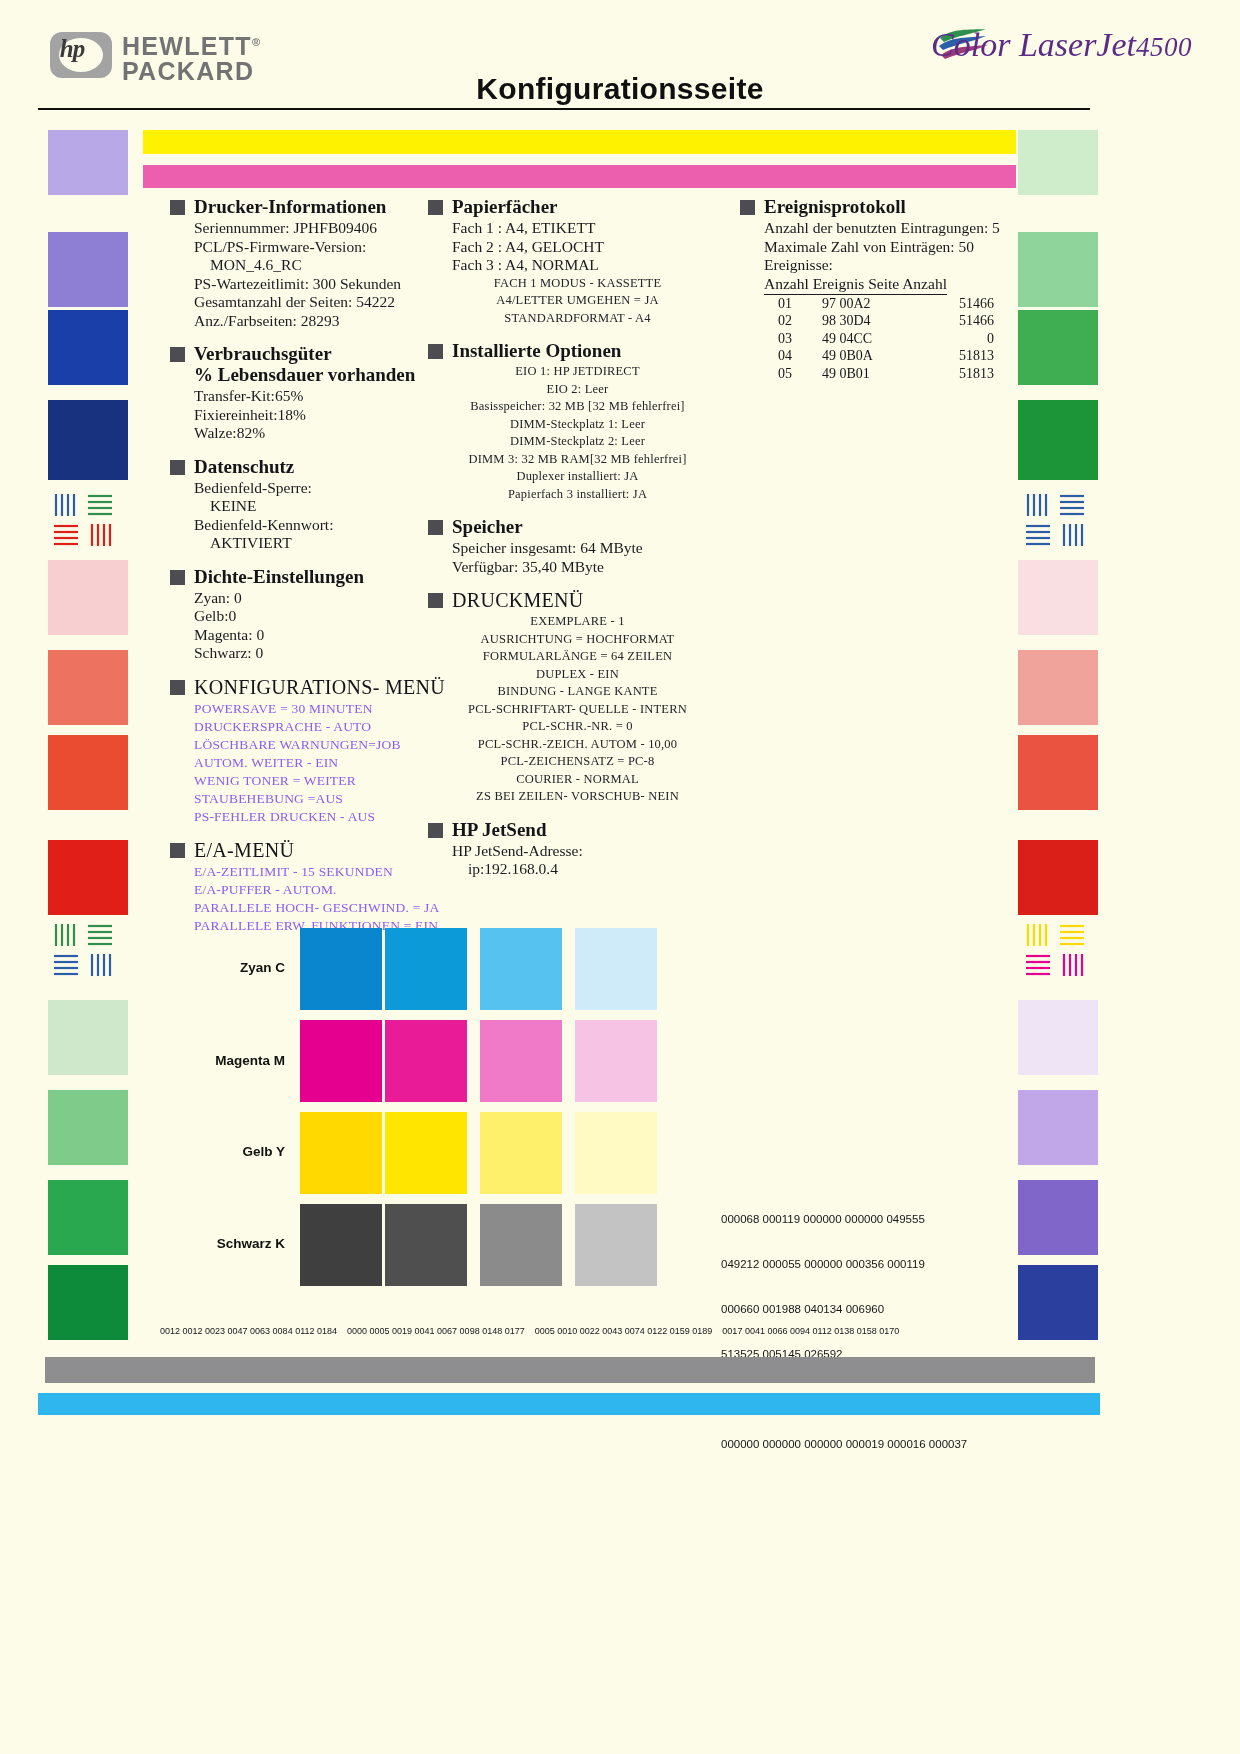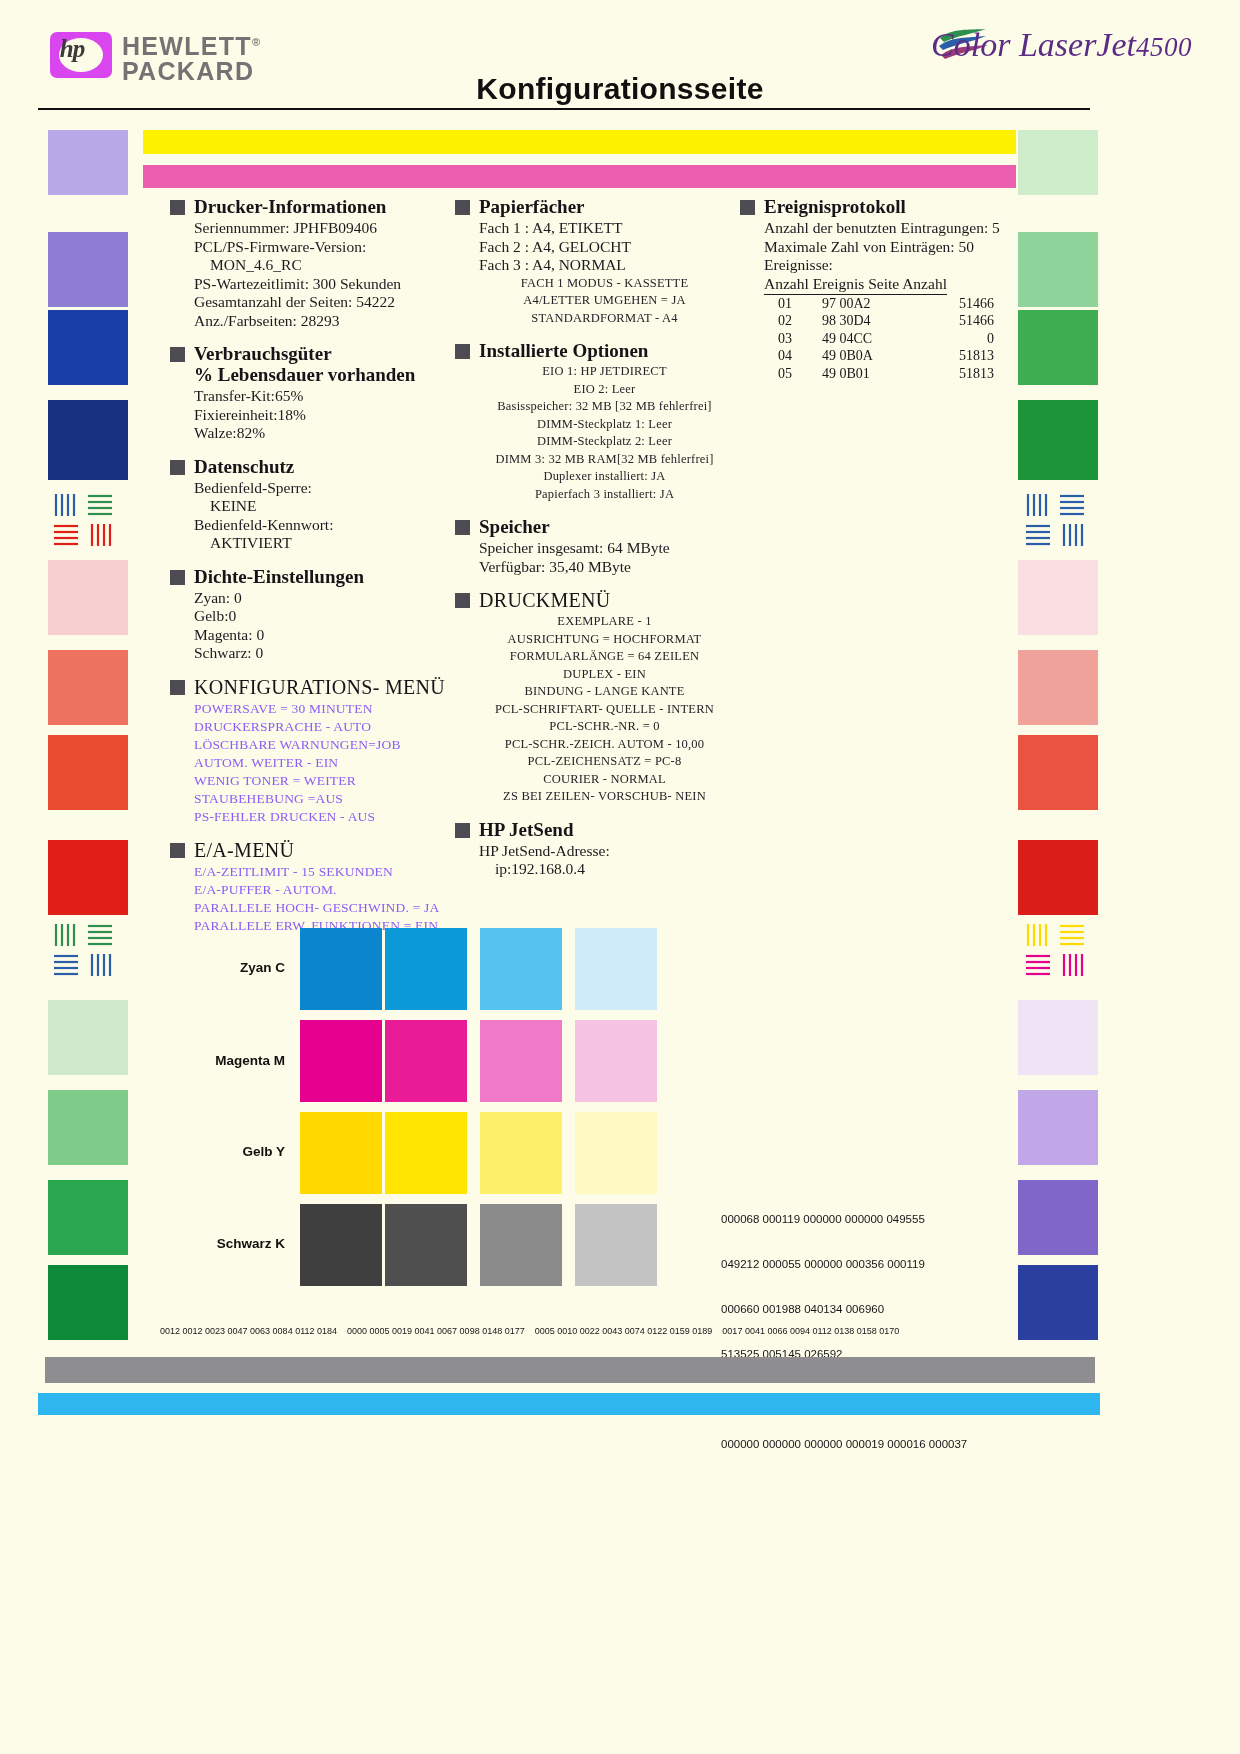--- a/index.html
+++ b/index.html
@@ -9,21 +9,21 @@
     font-family:"Liberation Serif", serif;
     position:relative;
     overflow:hidden;
   }
   .page {
     position:absolute; left:0; top:0; width:1240px; height:1754px;
     background:#fdfce8;
   }
   
   .hp-logo { position:absolute; left:50px; top:32px; width:62px; height:46px;
-             background:#d946ef; border-radius:7px; }
+             background:#a3a3a3; border-radius:12px; }
   .hp-logo .oval { position:absolute; left:9px; top:6px; width:44px; height:34px;
              border-radius:50%; background:#fdfce8; }
   .hp-logo .hp { position:absolute; left:0; top:0; width:44px; height:34px;
              color:#3b3b3b; font-family:"Liberation Serif", serif; font-style:italic;
              font-weight:bold; font-size:25px; text-align:center; line-height:34px;
              letter-spacing:-1px; }
   .hp-wordmark { position:absolute; left:122px; top:30px;
              font-family:"Liberation Sans", sans-serif; font-weight:bold;
              font-size:25px; letter-spacing:1.3px; line-height:25px; color:#737373; }
   .hp-wordmark sup { font-size:11px; vertical-align:super; }
@@ -44,21 +44,21 @@
   .strip-magenta{ position:absolute; left:143px; top:165px; width:873px; height:23px;
           background:#ec5fae; }
 
   
   .lines { position:absolute; width:80px; height:60px; }
   .lines svg { display:block; }
 
   
   .col { position:absolute; color:#17171c; }
   .col1 { left:170px; top:196px; width:280px; }
-  .col2 { left:455px; top:196px; width:275px; }
+  .col2 { left:428px; top:196px; width:275px; }
   .col3 { left:740px; top:196px; width:290px; }
 
   .sec { margin-bottom:13px; position:relative; }
   .sec-head { display:flex; align-items:flex-start; margin-bottom:2px; }
   .bullet { width:15px; height:15px; background:#4c4c52; margin-right:9px;
             margin-top:4px; flex:0 0 15px; }
   .h-serif { font-family:"Liberation Serif", serif; font-weight:bold;
             font-size:19px; line-height:21px; color:#141419; }
   .h-caps  { font-family:"Liberation Serif", serif; font-weight:normal;
             font-size:20px; line-height:22px; color:#141419; letter-spacing:0.3px; }

